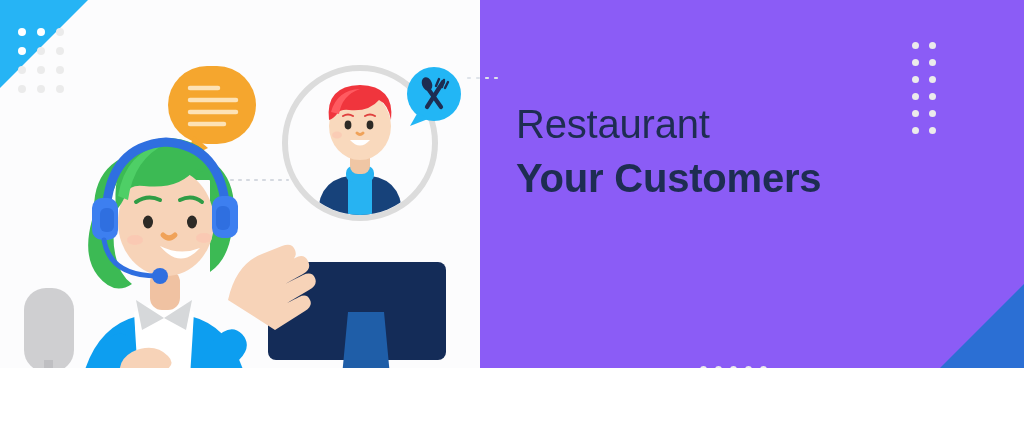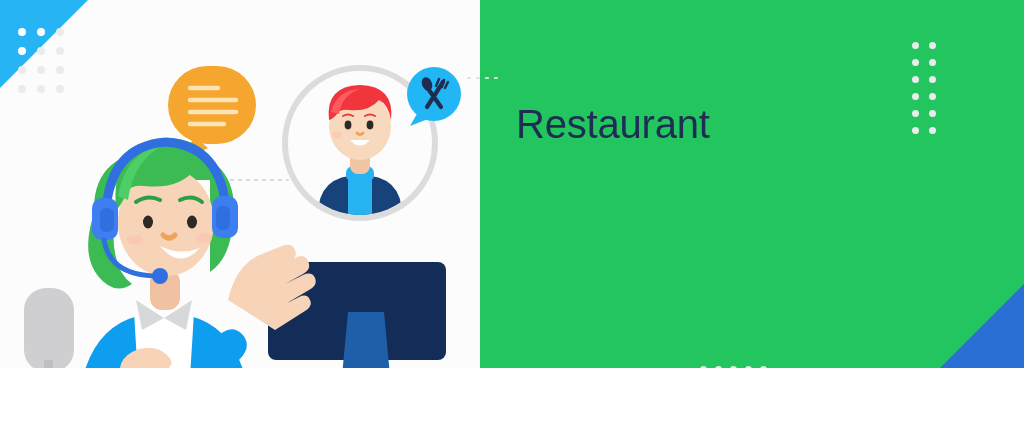--- a/index.html
+++ b/index.html
@@ -1,21 +1,21 @@
 <!DOCTYPE html>
 <html><head>
 <meta charset="utf-8">
 <style>
   html,body{margin:0;padding:0;}
   body{
     width:1024px;height:444px;overflow:hidden;
     font-family:"Liberation Sans","DejaVu Sans",sans-serif;
     background:#ffffff;
   }
-  .banner{position:relative;width:1024px;height:368px;background:#22c55e;overflow:hidden;}
+  .banner{position:relative;width:1024px;height:368px;background:#8b5cf6;overflow:hidden;}
 
   
   .bg-left-tint{position:absolute;left:0;top:0;width:480px;height:444px;background:#fcfcfd;}
   .corner-tri-tl{position:absolute;left:0;top:0;width:0;height:0;
     border-top:88px solid #26b4f5;border-right:88px solid transparent;}
   .corner-tri-br{position:absolute;right:0;bottom:0;width:0;height:0;
     border-bottom:84px solid #2b6fd4;border-left:84px solid transparent;}
 
   .dotgrid{position:absolute;}
   .dotgrid span{position:absolute;border-radius:50%;display:block;}
@@ -243,15 +243,16 @@
           <circle cx="160" cy="276" r="8" fill="#2f6fe0"></circle>
         </g>
 
       </g>
 
     </svg>
   </div>
 
   <div class="headline">
     <div class="ln ln1">Restaurant</div>
+    <div class="ln ln4">Your Customers</div>
   </div>
 
 </div>
 
 </body></html>

